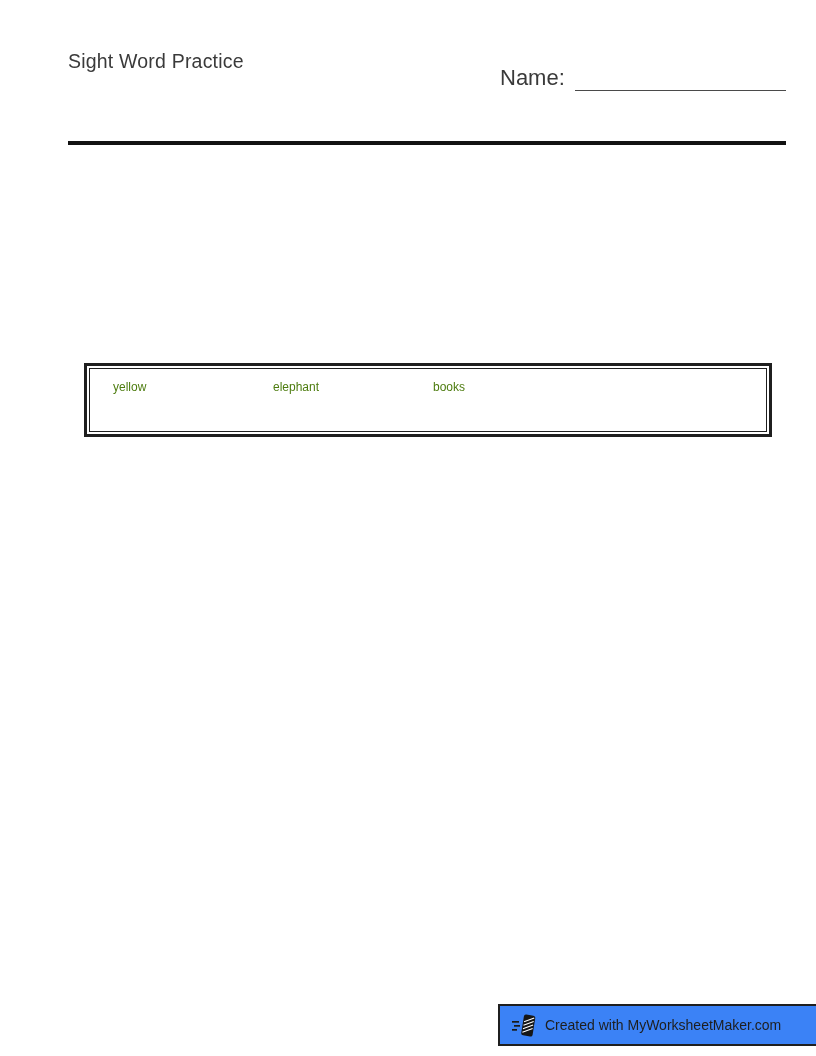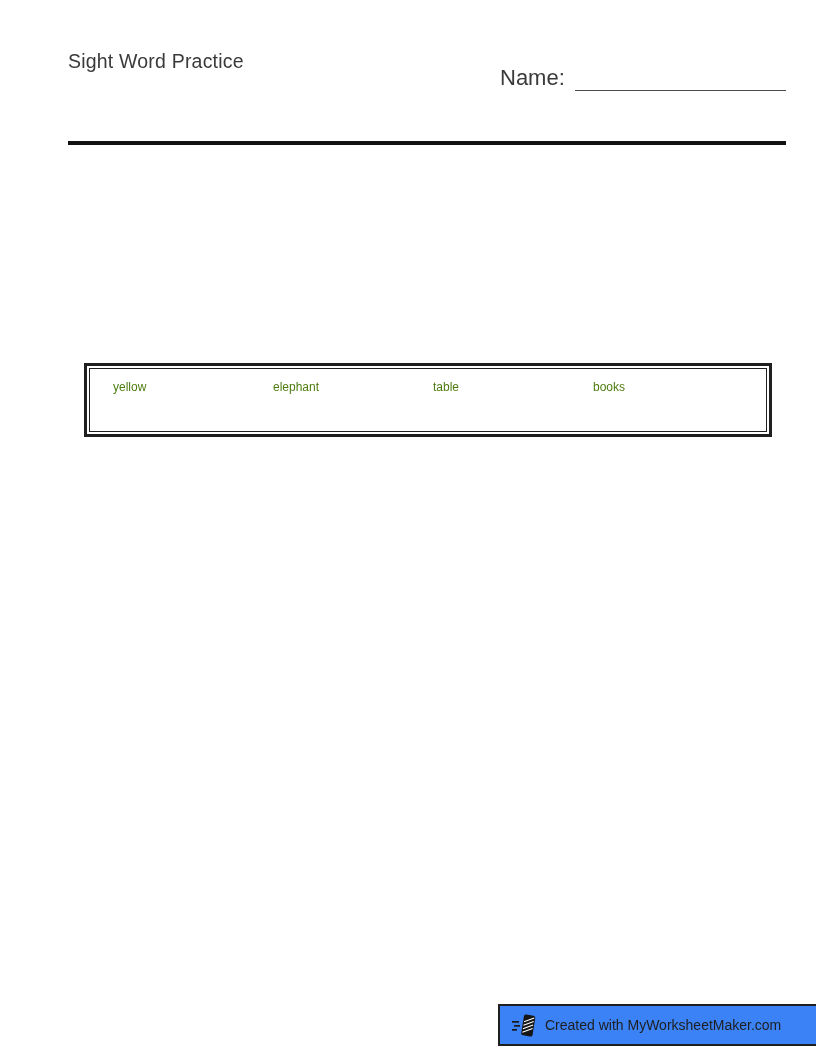--- a/index.html
+++ b/index.html
@@ -119,21 +119,20 @@
     <span class="name-label">Name:</span>
     <span class="name-line"></span>
   </div>
 
   <div class="header-rule"></div>
 
   <div class="word-bank">
     <div class="word-bank-inner">
       <span class="word-item">yellow</span>
       <span class="word-item">elephant</span>
-      <span class="word-item">table</span>
       <span class="word-item">books</span>
       <span class="word-item"></span>
     </div>
   </div>
 
   <div class="footer-badge">
     <svg class="footer-logo" width="27" height="27" viewBox="0 0 27 27" aria-hidden="true">
       <rect x="1" y="9" width="7" height="1.7" fill="#1a1a1a"></rect>
       <rect x="3" y="13" width="6" height="1.7" fill="#1a1a1a"></rect>
       <rect x="1" y="17" width="5" height="1.7" fill="#1a1a1a"></rect>

